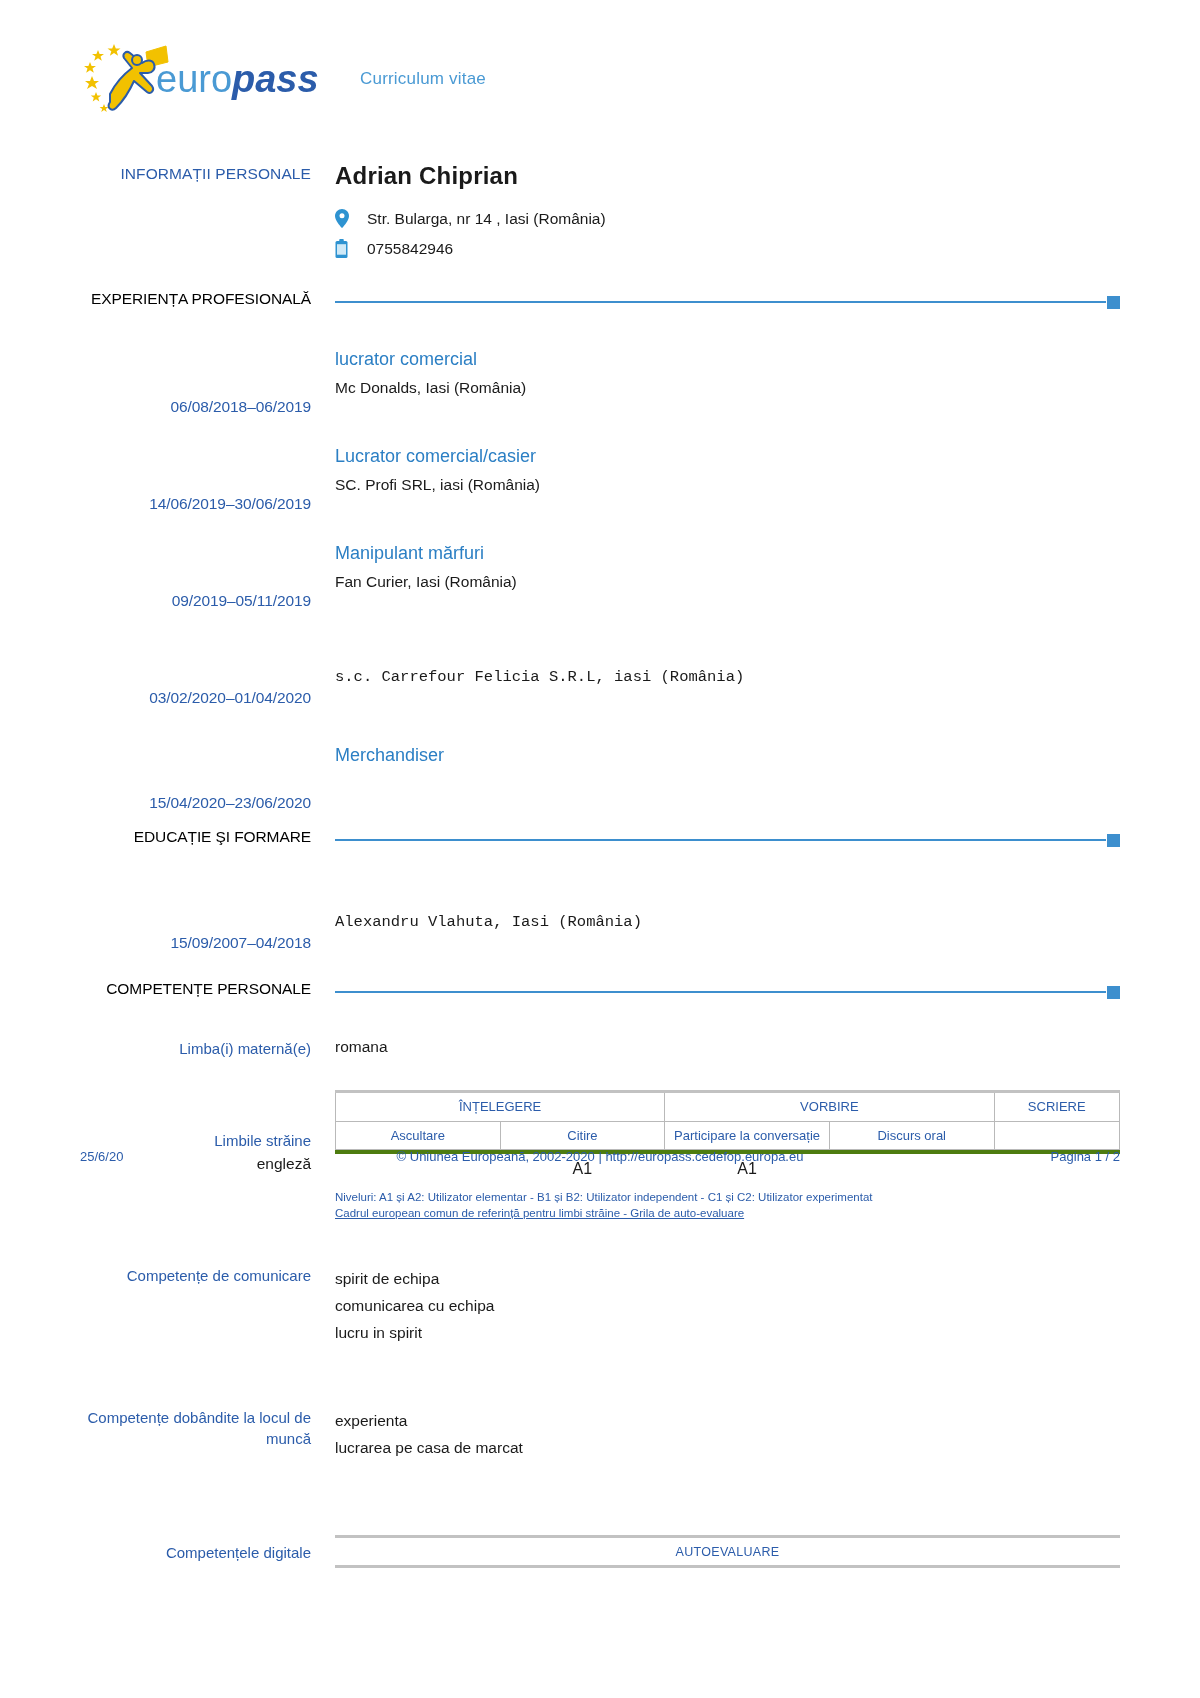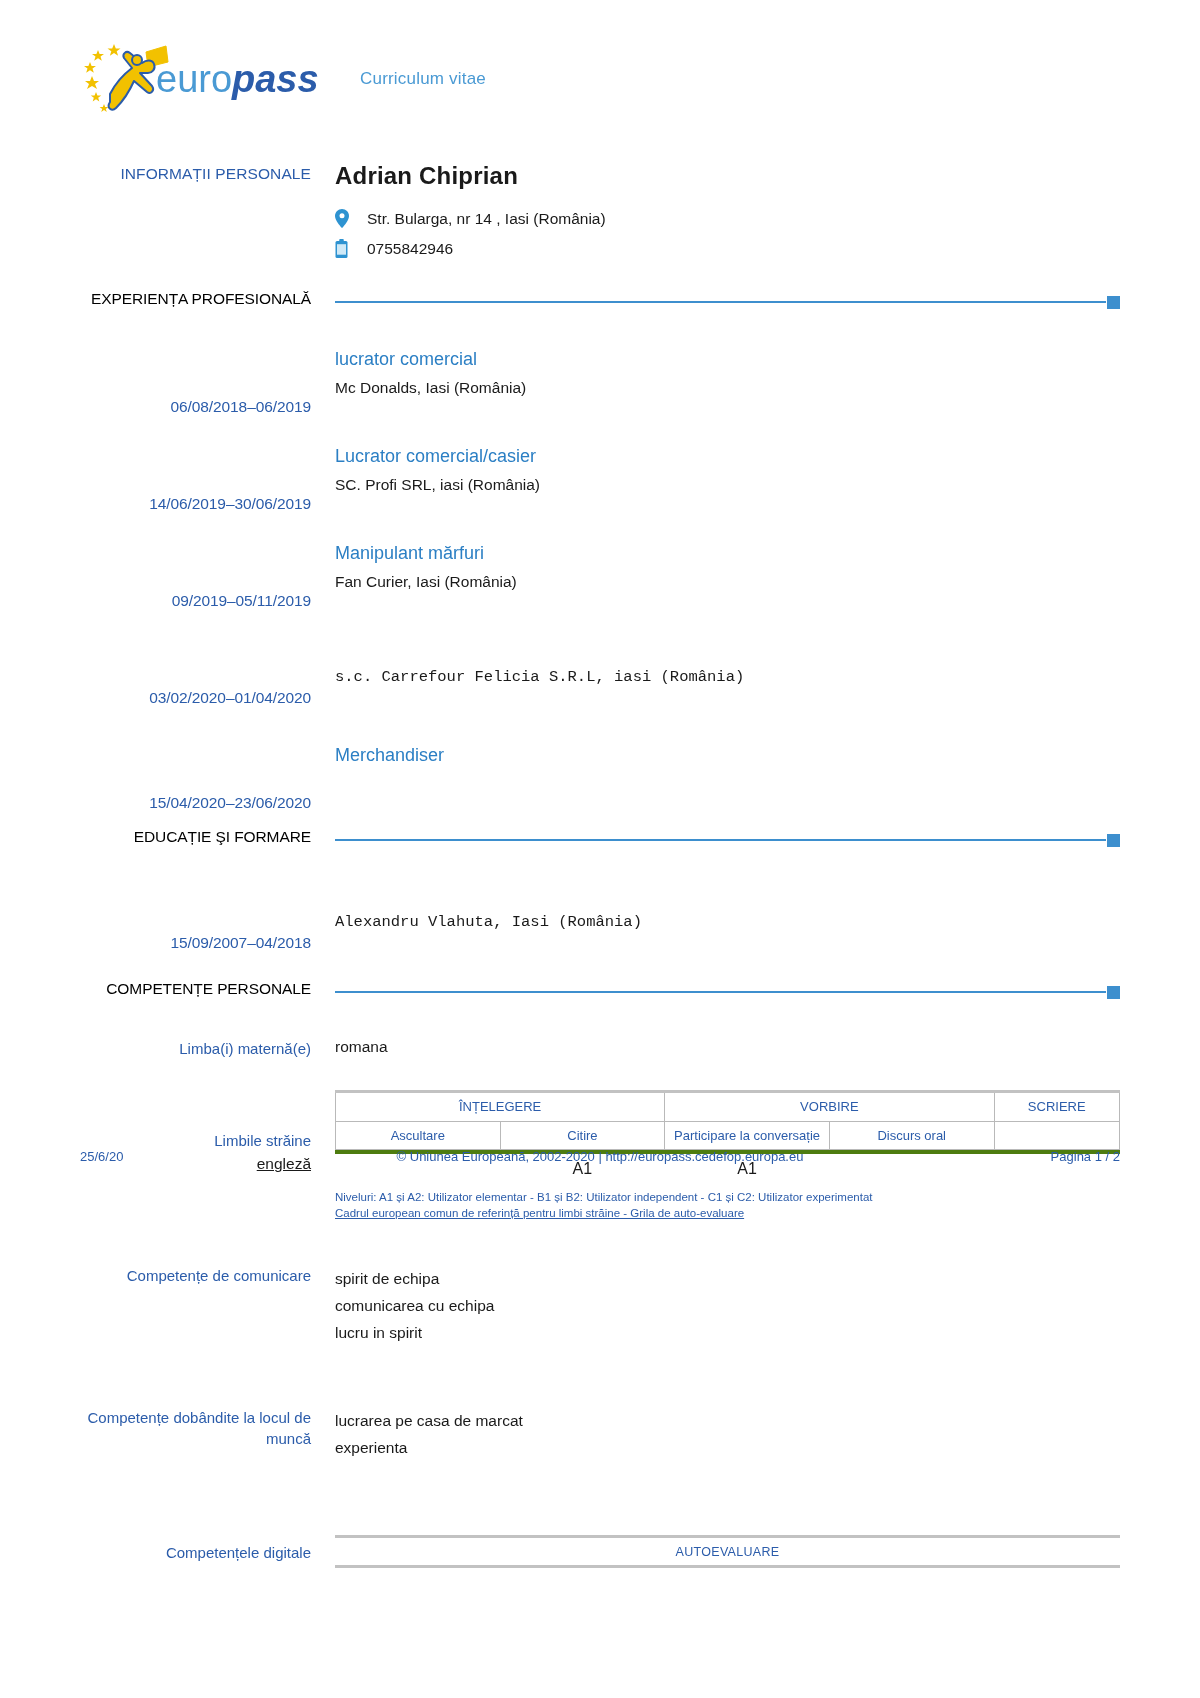--- a/index.html
+++ b/index.html
@@ -170,21 +170,20 @@
     font-size: 16px;
     border-left: none;
     border-right: none;
     border-bottom: none;
     border-top: 4px solid #4d7c0f;
     padding: 5px 2px 4px;
   }
   .lang-row-label {
     color: #1a1a1a;
     font-size: 15.5px;
-    text-decoration: underline;
   }
   .cefr-note {
     color: #2b5caa;
     font-size: 11.5px;
     line-height: 1.45;
     margin-top: 6px;
   }
   .cefr-note .u { text-decoration: underline; }
 
   .mother-tongue { font-size: 15.5px; color: #1a1a1a; }
@@ -422,22 +421,22 @@
     <div class="content">
       <div class="skill-line">spirit de echipa</div>
       <div class="skill-line">comunicarea cu echipa</div>
       <div class="skill-line">lucru in spirit</div>
     </div>
   </div>
 
   <div class="row" style="margin-top:60px">
     <div class="label">Competențe dobândite la locul de muncă</div>
     <div class="content">
+      <div class="skill-line">experienta</div>
       <div class="skill-line">lucrarea pe casa de marcat</div>
-      <div class="skill-line">experienta</div>
     </div>
   </div>
 
   <div class="row" style="margin-top:72px">
     <div class="label" style="padding-top:9px">Competențele digitale</div>
     <div class="content">
       <div class="digital-bar">AUTOEVALUARE</div>
     </div>
   </div>
 

